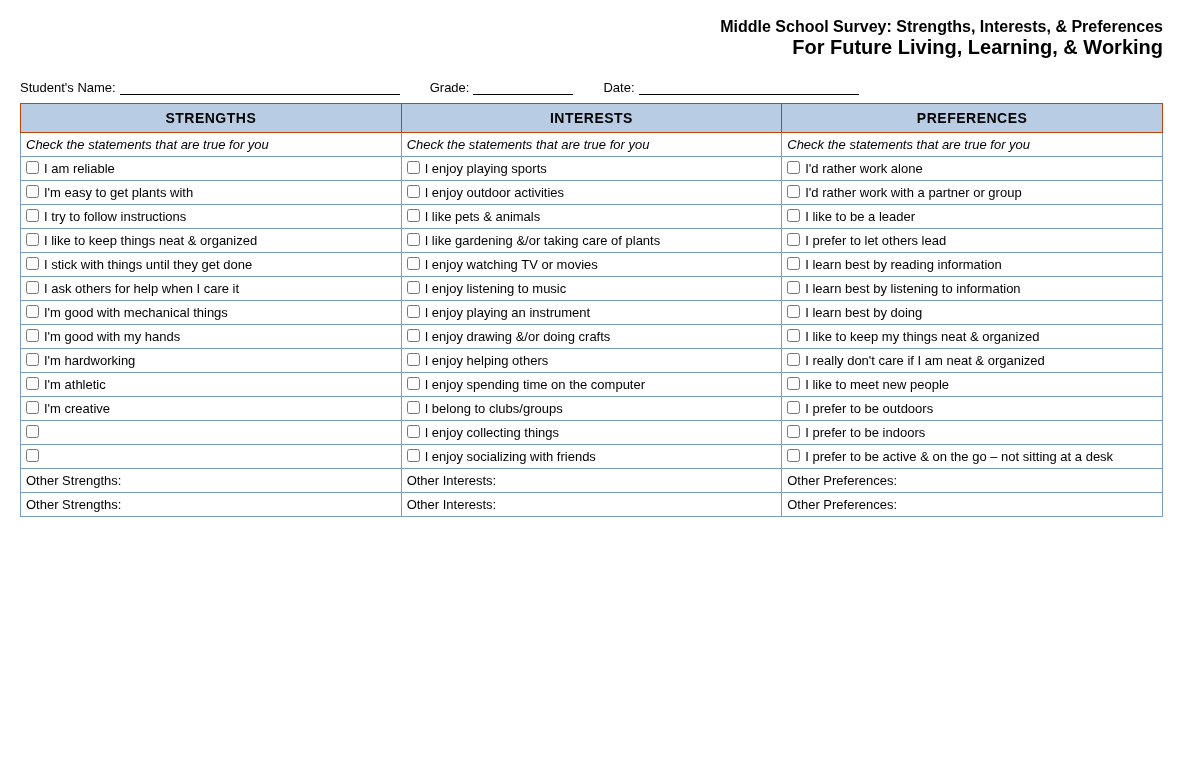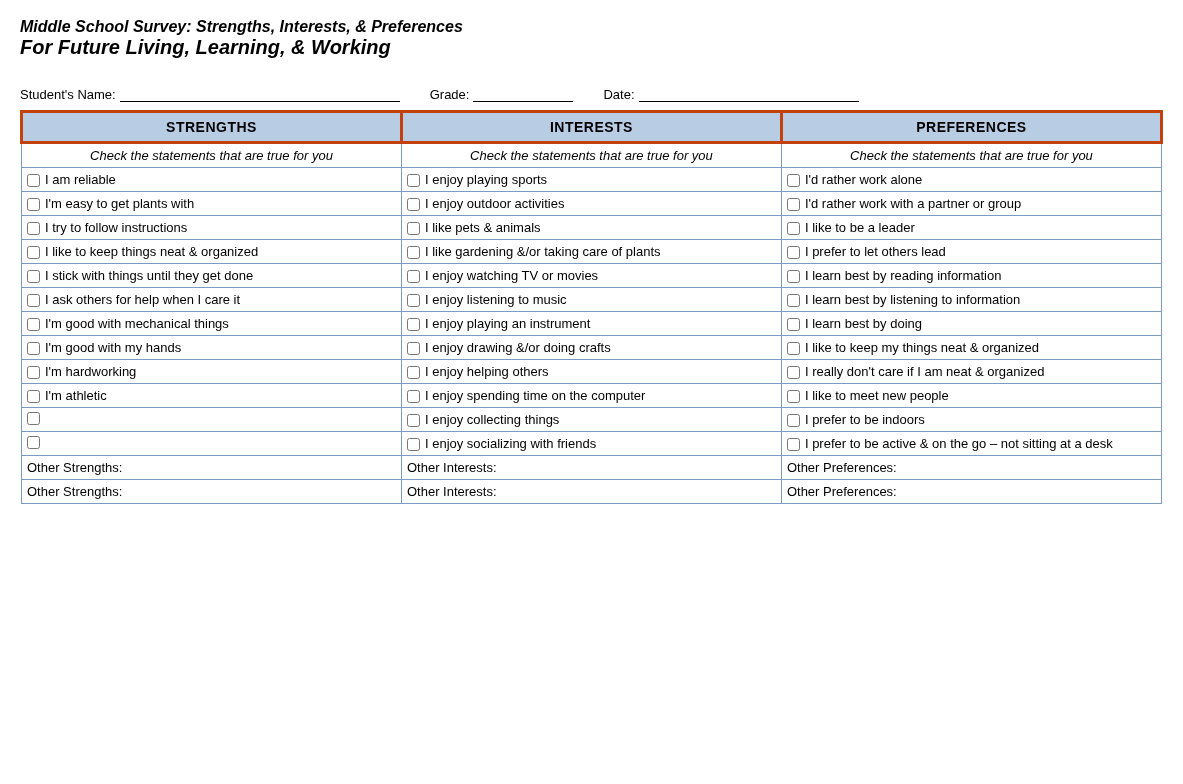--- a/index.html
+++ b/index.html
@@ -5,23 +5,22 @@
     * { box-sizing: border-box; margin: 0; padding: 0; }
     body {
       font-family: Arial, sans-serif;
       font-size: 13px;
       background: #fff;
       color: #000;
       padding: 18px 20px;
       width: 1183px;
     }
     .title-block {
-      text-align: left;
-      margin-bottom: 27px;
-      font-style: italic;
+      text-align: right;
+      margin-bottom: 20px;
     }
     .title-block .line1 {
       font-size: 16px;
       font-weight: bold;
     }
     .title-block .line2 {
       font-size: 20px;
       font-weight: bold;
     }
     .student-info {
@@ -46,41 +45,40 @@
     table {
       width: 100%;
       border-collapse: collapse;
       table-layout: fixed;
     }
     th {
       background-color: #b8cce4;
       text-align: center;
       font-size: 14px;
       font-weight: bold;
-      border: 3px solid #c2410c;
+      border: 1px solid #c2410c;
       padding: 6px 4px;
       letter-spacing: 0.5px;
     }
     td {
       border: 1px solid #7a9cc4;
       padding: 3px 5px;
       vertical-align: top;
     }
     .instruction-row td {
       font-style: italic;
       padding: 4px 5px;
       font-size: 13px;
-      text-align: center;
     }
     .checkbox-row td {
       padding: 3px 5px;
     }
     .checkbox-item {
       display: flex;
-      align-items: flex-end;
+      align-items: flex-start;
       gap: 5px;
       padding: 1px 0;
     }
     .checkbox-item input[type="checkbox"] {
       width: 13px;
       height: 13px;
       flex-shrink: 0;
       margin: 0;
       cursor: pointer;
       border: 1px solid #555;
@@ -332,20 +330,40 @@
           <div class="checkbox-item">
             <input type="checkbox" style="">
             <span>I like to meet new people</span>
           </div>
         </td>
       </tr>
       <tr class="checkbox-row">
         <td>
           <div class="checkbox-item">
             <input type="checkbox" style="">
+            <span>I'm creative</span>
+          </div>
+        </td>
+        <td>
+          <div class="checkbox-item">
+            <input type="checkbox" style="">
+            <span>I belong to clubs/groups</span>
+          </div>
+        </td>
+        <td>
+          <div class="checkbox-item">
+            <input type="checkbox" style="">
+            <span>I prefer to be outdoors</span>
+          </div>
+        </td>
+      </tr>
+      <tr class="checkbox-row">
+        <td>
+          <div class="checkbox-item">
+            <input type="checkbox" style="">
           </div>
         </td>
         <td>
           <div class="checkbox-item">
             <input type="checkbox" style="">
             <span>I enjoy collecting things</span>
           </div>
         </td>
         <td>
           <div class="checkbox-item">

